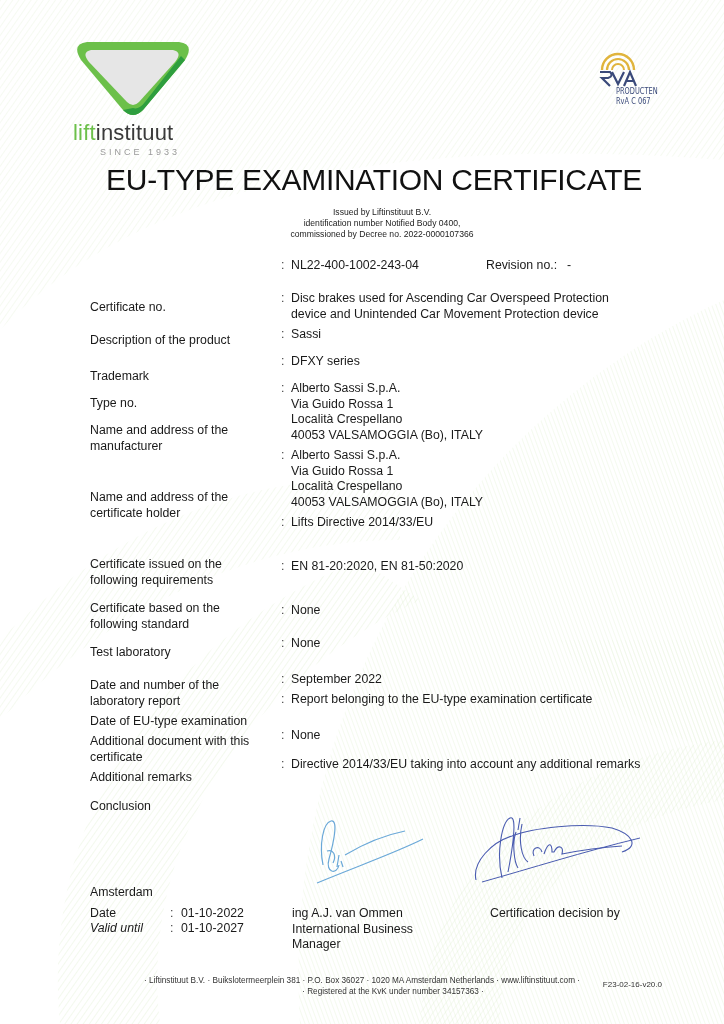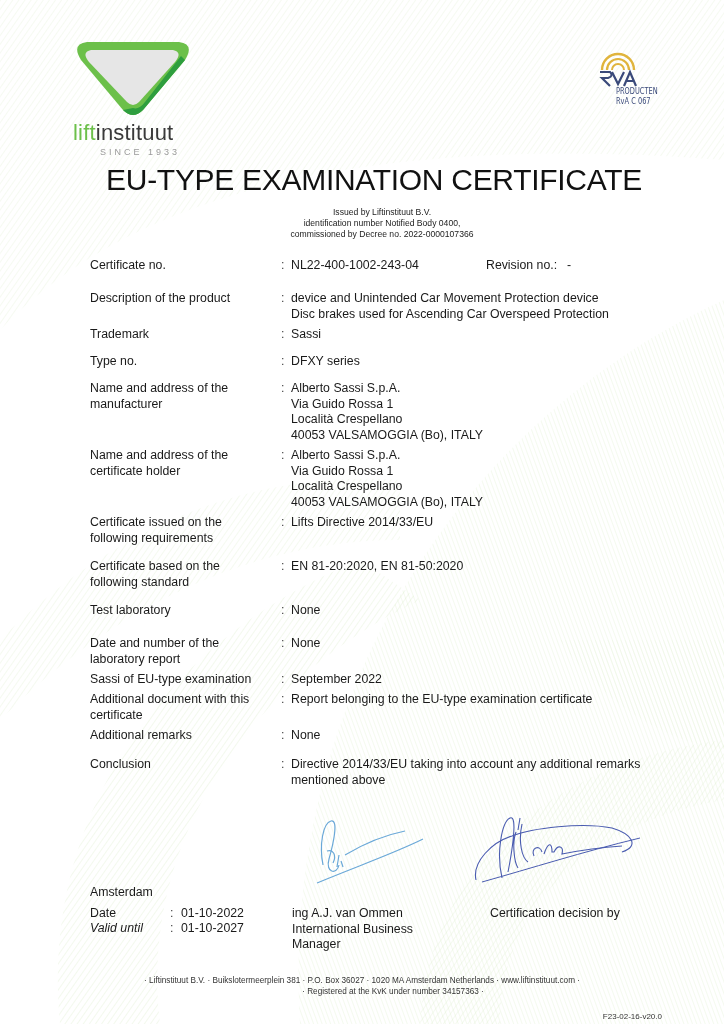--- a/index.html
+++ b/index.html
@@ -8,29 +8,29 @@
     .abs { position: absolute; z-index: 1; }
     .logo { left: 70px; top: 38px; width: 130px; height: 122px; }
     .logo-text { position: absolute; left: 3px; top: 82px; font-size: 22px; letter-spacing: 0.2px; white-space: nowrap; }
     .logo-text .lift { color: #6cc04a; }
     .logo-text .inst { color: #3a3a3a; }
     .logo-since { position: absolute; left: 30px; top: 109px; font-size: 9px; letter-spacing: 3px; color: #9a9a9a; white-space: nowrap; }
     .rva { left: 594px; top: 52px; width: 64px; height: 62px; }
     .rva-text { position: absolute; left: 22px; top: 34px; font-size: 8.5px; line-height: 10px; color: #3a4a7a; font-family: "DejaVu Sans", sans-serif; transform: scaleX(0.78); transform-origin: left top; white-space: nowrap; }
     .title { left: 0; width: 724px; top: 163px; text-align: center; font-size: 30px; letter-spacing: -0.3px; color: #111; margin-left: 12px; }
     .issued { left: 0; width: 764px; top: 207px; text-align: center; font-size: 8.6px; line-height: 11px; color: #222; }
-    .label { position: absolute; left: 90px; width: 190px; font-size: 12.3px; line-height: 15.6px; color: #1a1a1a; }
+    .label { position: absolute; left: 90px; width: 190px; font-size: 12.3px; line-height: 15.6px; color: #1a1a1a; margin-top: 42px; }
     .colon { position: absolute; left: 281px; font-size: 12.3px; line-height: 15.6px; color: #444; }
     .value { position: absolute; left: 291px; width: 420px; font-size: 12.3px; line-height: 15.6px; color: #1a1a1a; }
     .value div, .label div { white-space: nowrap; }
     .rev { position: absolute; left: 486px; font-size: 12.3px; line-height: 15.6px; }
     .rev .dash { margin-left: 10px; }
     .sig { position: absolute; z-index: 1; }
     .foot { position: absolute; left: 0; width: 724px; text-align: center; font-size: 8.2px; line-height: 11px; color: #333; z-index: 1; }
-    .formcode { position: absolute; right: 62px; top: 1012px; font-size: 8px; color: #333; z-index: 1; text-align: right; }
+    .formcode { position: absolute; right: 62px; top: 980px; font-size: 8px; color: #333; z-index: 1; text-align: right; }
     .txt { position: absolute; font-size: 12.3px; line-height: 15.6px; z-index: 1; white-space: nowrap; }
   </style>
 </head>
 <body>
 
 <svg class="bg" viewBox="0 0 724 1024">
   <defs>
     <pattern id="hatch" width="5" height="5" patternUnits="userSpaceOnUse" patternTransform="rotate(35)">
       <line x1="0" y1="0" x2="0" y2="5" stroke="#d4e9c2" stroke-width="0.8"></line>
     </pattern>
@@ -83,22 +83,22 @@
   <div class="label">Certificate no.</div>
   <div class="colon">:</div>
   <div class="value">NL22-400-1002-243-04</div>
   <div class="rev"><span>Revision no.:</span><span class="dash">-</span></div>
 </div>
 
 <div class="abs" style="top:291px;left:0;width:724px;">
   <div class="label">Description of the product</div>
   <div class="colon">:</div>
   <div class="value">
+    <div>Disc brakes used for Ascending Car Overspeed Protection</div>
     <div>device and Unintended Car Movement Protection device</div>
-    <div>Disc brakes used for Ascending Car Overspeed Protection</div>
   </div>
 </div>
 
 <div class="abs" style="top:327px;left:0;width:724px;">
   <div class="label">Trademark</div>
   <div class="colon">:</div>
   <div class="value">Sassi</div>
 </div>
 
 <div class="abs" style="top:354px;left:0;width:724px;">
@@ -162,21 +162,21 @@
 <div class="abs" style="top:636px;left:0;width:724px;">
   <div class="label">
     <div>Date and number of the</div>
     <div>laboratory report</div>
   </div>
   <div class="colon">:</div>
   <div class="value">None</div>
 </div>
 
 <div class="abs" style="top:672px;left:0;width:724px;">
-  <div class="label">Sassi of EU-type examination</div>
+  <div class="label">Date of EU-type examination</div>
   <div class="colon">:</div>
   <div class="value">September 2022</div>
 </div>
 
 <div class="abs" style="top:692px;left:0;width:724px;">
   <div class="label">
     <div>Additional document with this</div>
     <div>certificate</div>
   </div>
   <div class="colon">:</div>
@@ -189,21 +189,20 @@
   <div class="label">Additional remarks</div>
   <div class="colon">:</div>
   <div class="value">None</div>
 </div>
 
 <div class="abs" style="top:757px;left:0;width:724px;">
   <div class="label">Conclusion</div>
   <div class="colon">:</div>
   <div class="value">
     <div>Directive 2014/33/EU taking into account any additional remarks</div>
-    <div>mentioned above</div>
   </div>
 </div>
 
 <svg class="sig" style="left:315px;top:815px;" width="110" height="70" viewBox="0 0 110 70">
   <path d="M8 50 C 4 30 8 8 16 6 C 24 4 18 30 14 44 C 10 58 22 60 24 50 M 12 36 C 18 34 22 40 18 48 M 24 40 L 22 52 M 26 46 L 28 52" fill="none" stroke="#6aa8d8" stroke-width="1.2"></path>
   <path d="M30 40 C 50 28 70 20 90 16" fill="none" stroke="#6aa8d8" stroke-width="1.1"></path>
   <path d="M2 68 C 40 52 80 38 108 24" fill="none" stroke="#6aa8d8" stroke-width="1.1"></path>
 </svg>
 <svg class="sig" style="left:472px;top:812px;" width="170" height="75" viewBox="0 0 170 75">
   <path d="M4 68 C 0 50 20 30 40 24 C 60 16 110 10 140 16 C 160 22 168 34 150 40" fill="none" stroke="#4a5cb0" stroke-width="1.1"></path>

